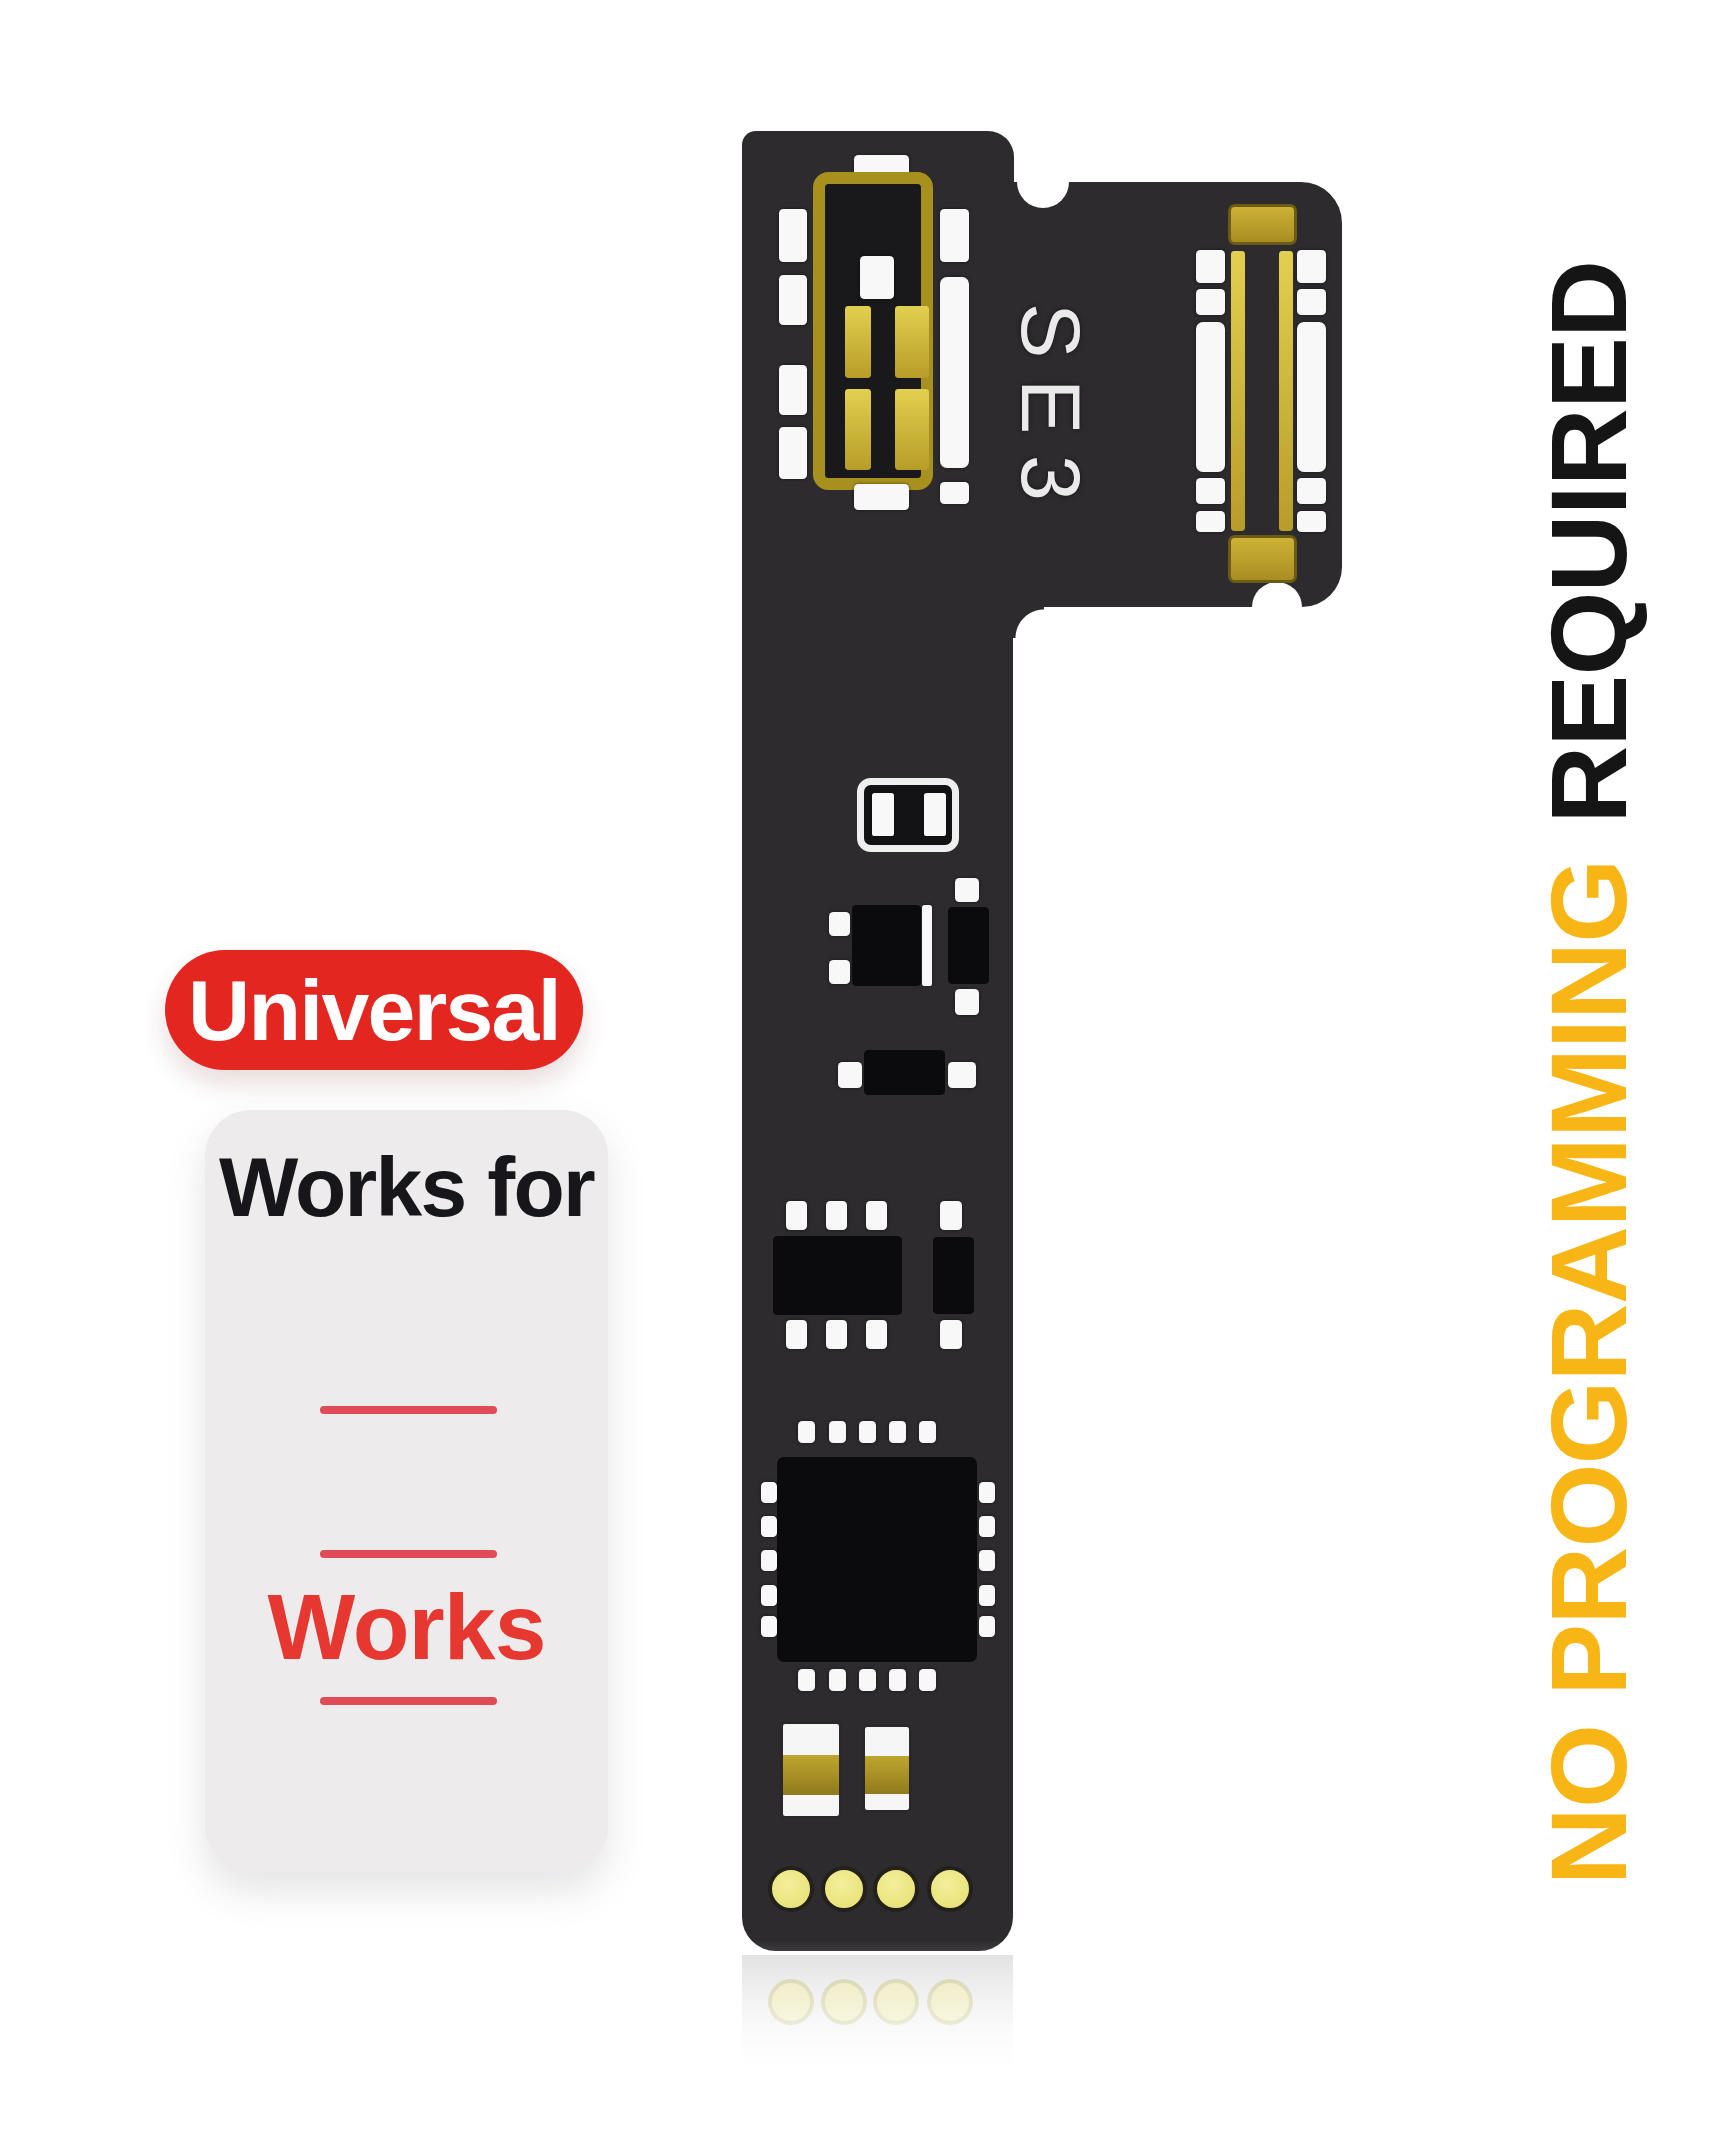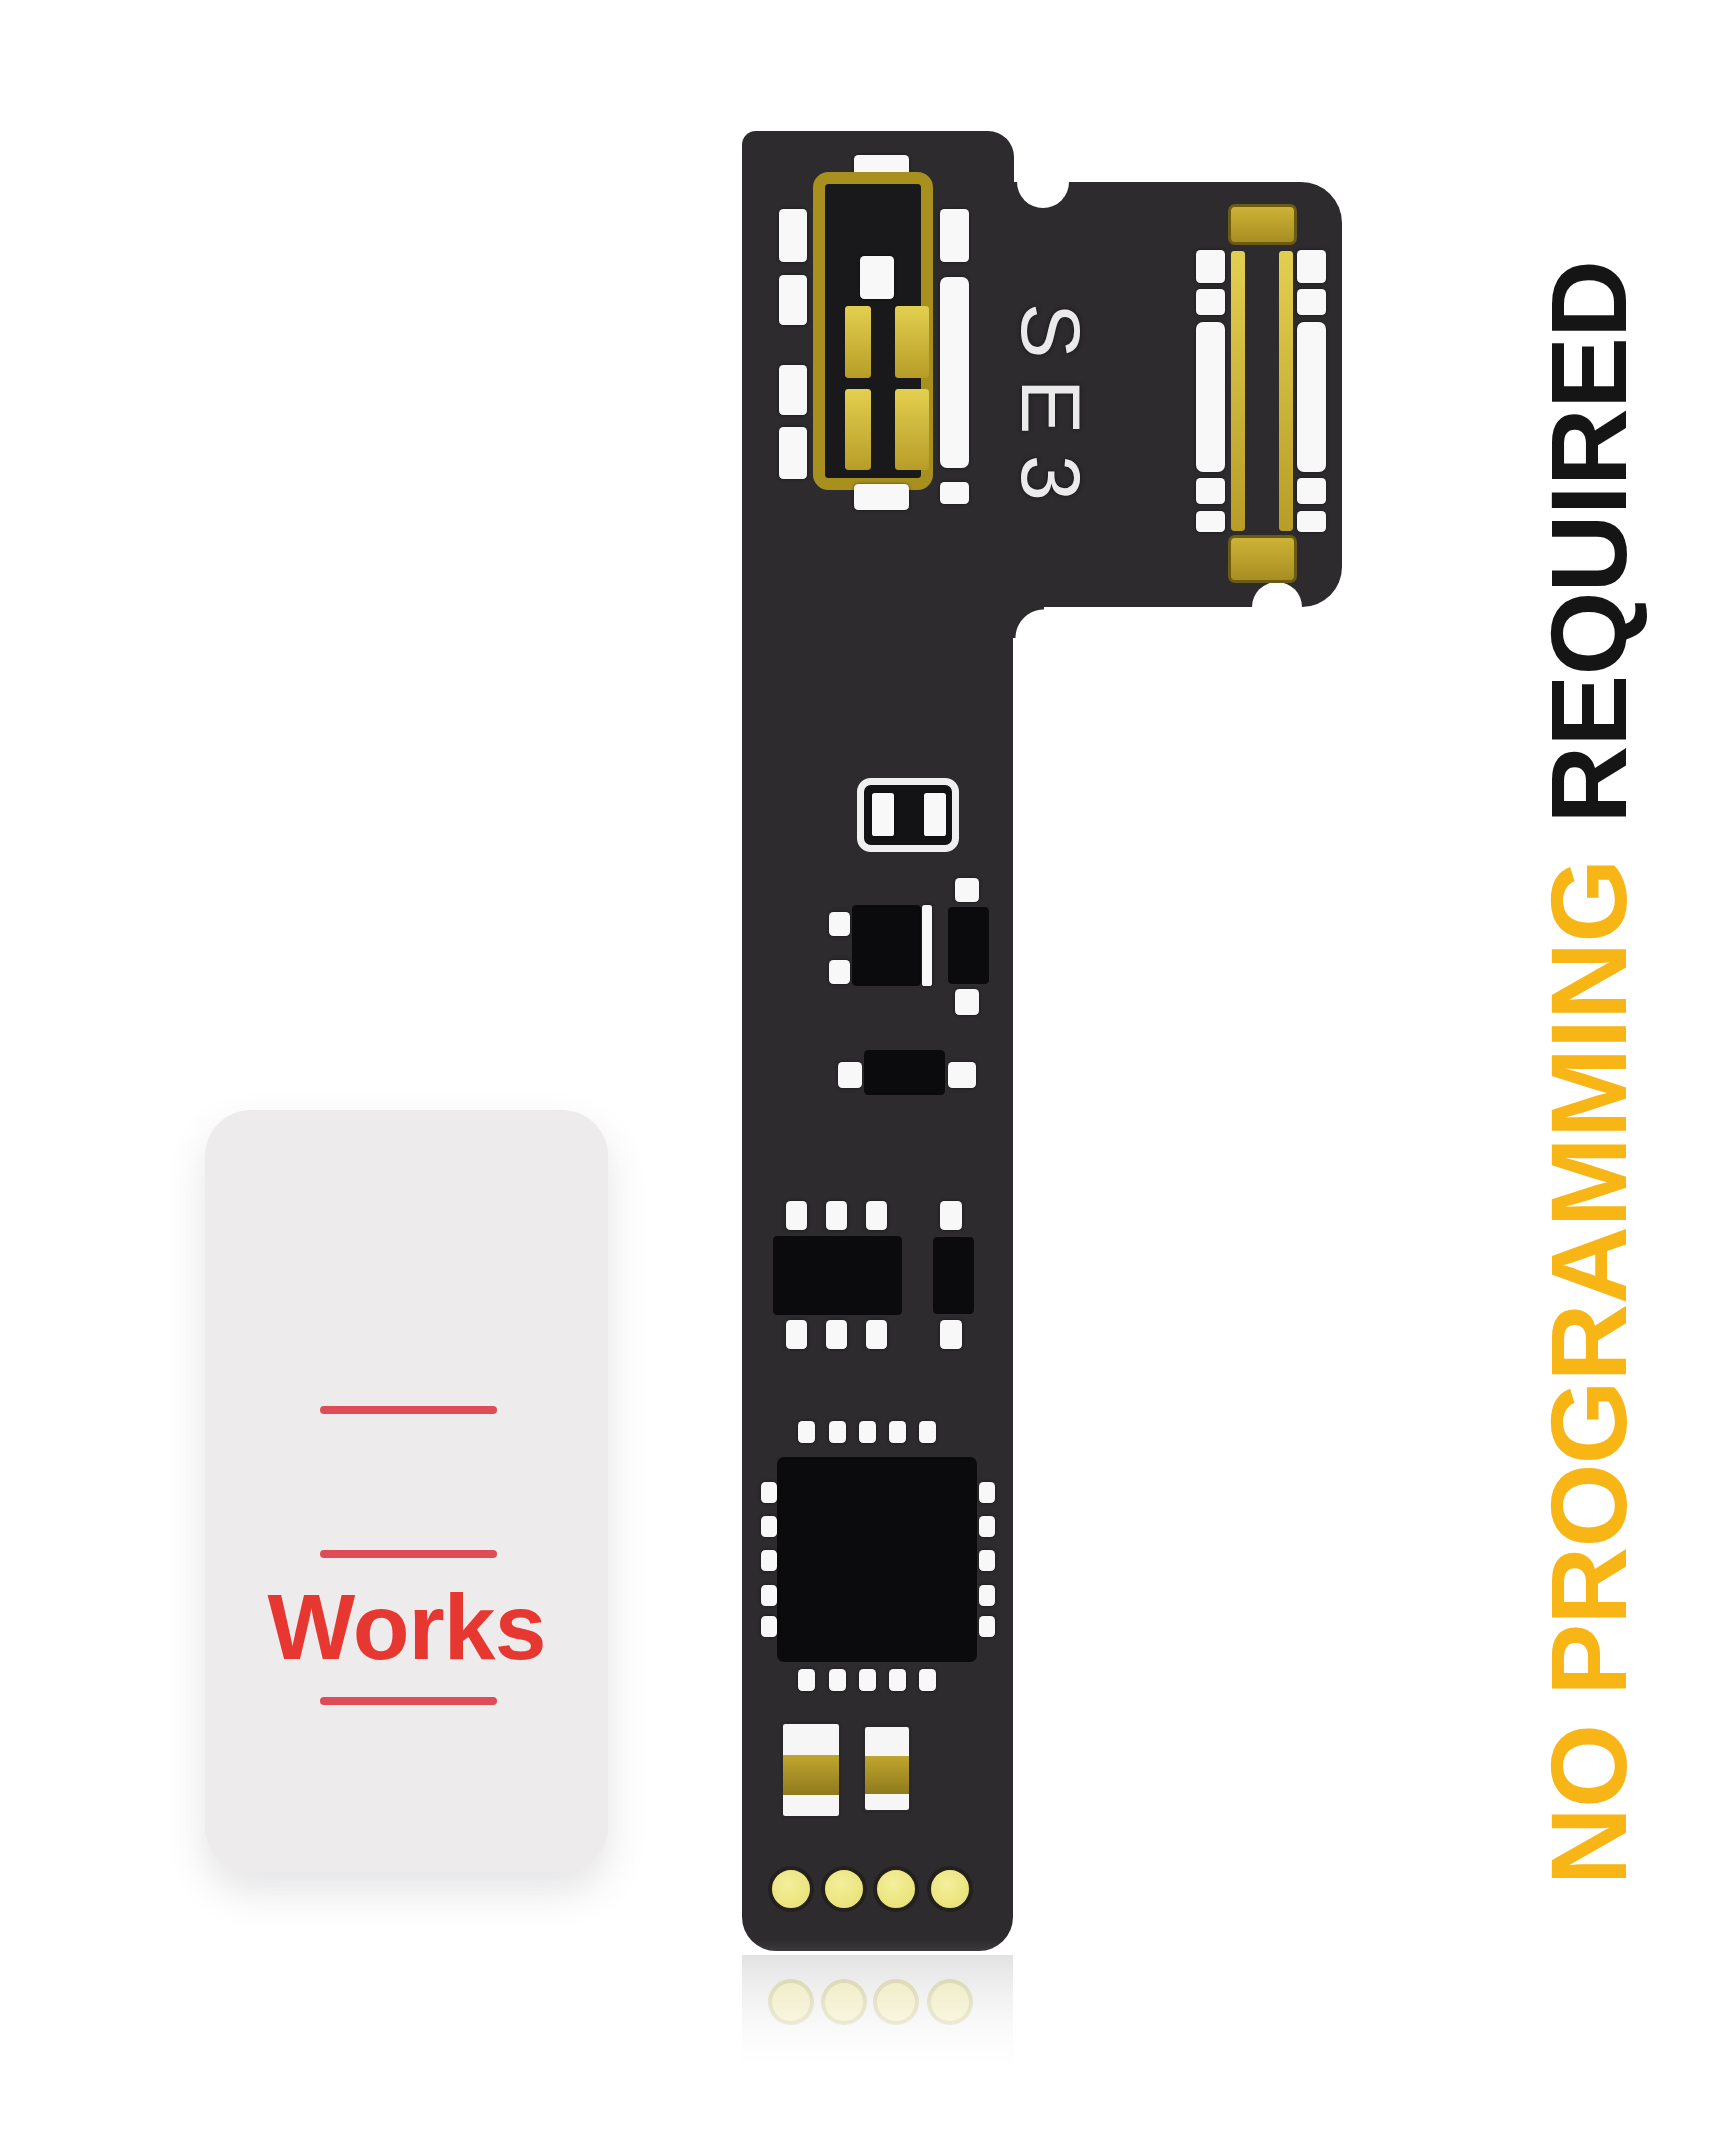--- a/index.html
+++ b/index.html
@@ -167,22 +167,26 @@
       <div class="rdot" style="left:768px;top:1979px;"></div>
       <div class="rdot" style="left:821px;top:1979px;"></div>
       <div class="rdot" style="left:873px;top:1979px;"></div>
       <div class="rdot" style="left:927px;top:1979px;"></div>
       <div class="fade" style="left:731px;top:1940px;width:318px;height:224px;"></div>
     </div>
 
     <div class="se3">SE3</div>
   </div>
 
+  <div class="badge">
+    <span>Universal</span>
+  </div>
 
   <div class="panel"></div>
+  <div class="ptitle">Works for</div>
   <div class="pdiv" style="top:1406px;"></div>
   <div class="pdiv" style="top:1550px;"></div>
   <div class="pitem" style="top:1580px;">Works</div>
   <div class="pdiv" style="top:1697px;"></div>
 
   <div class="vtext">
     <span class="vy">NO PROGRAMMING</span>
     <span class="vb">REQUIRED</span>
   </div>
 

